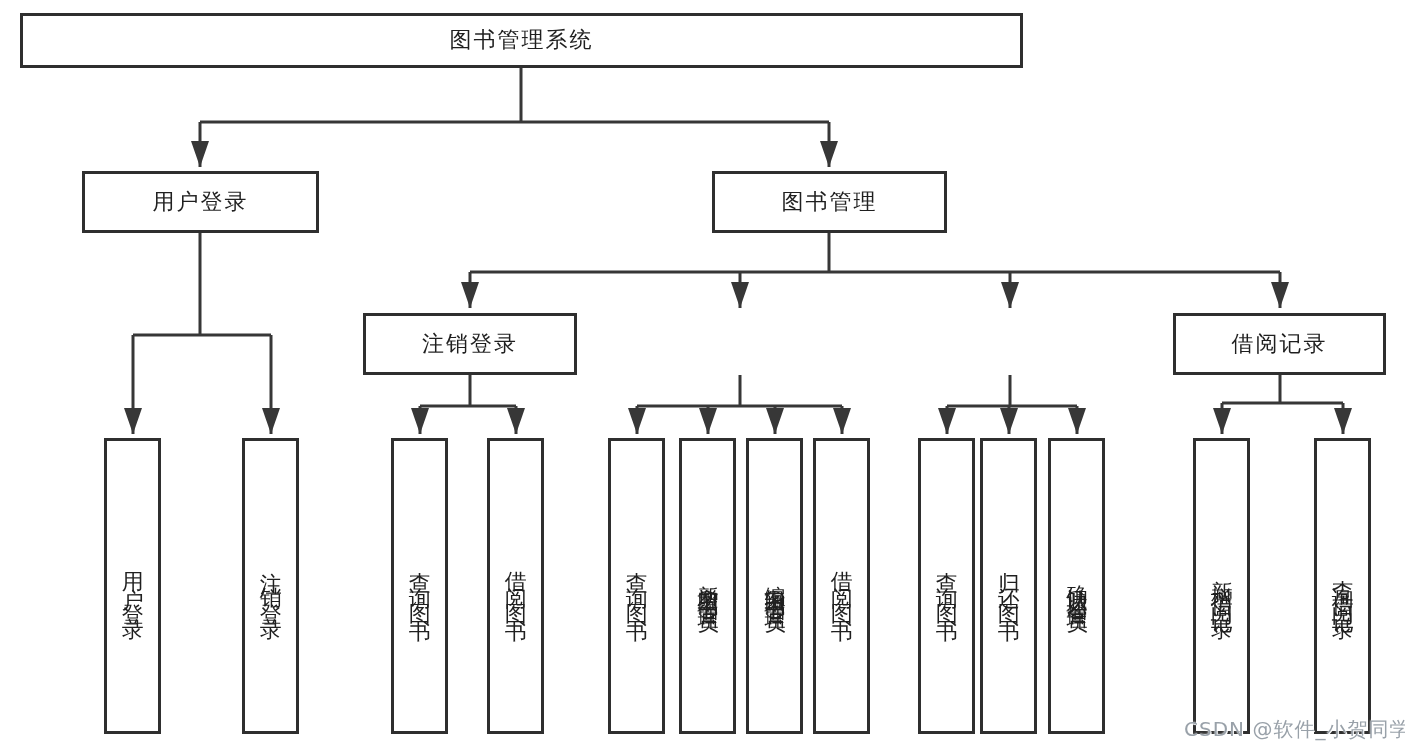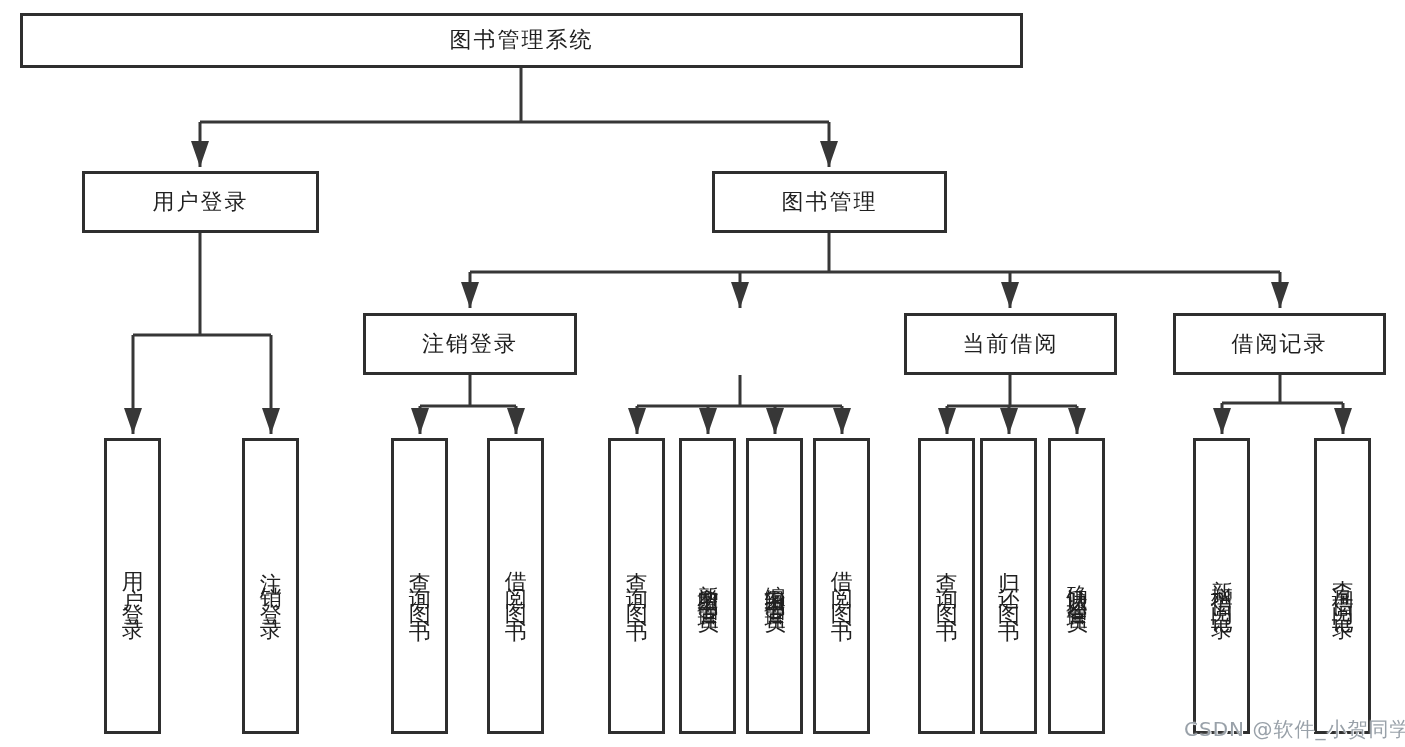--- a/index.html
+++ b/index.html
@@ -101,21 +101,20 @@
     <line class="connector" x1="1222" y1="403" x2="1222" y2="434" marker-end="url(#arr)"></line>
     <line class="connector" x1="1343" y1="403" x2="1343" y2="434" marker-end="url(#arr)"></line>
   </svg>
 
   <div class="node hbox" style="left:20px; top:13px; width:1003px; height:55px;">图书管理系统</div>
 
   <div class="node hbox" style="left:82px; top:171px; width:237px; height:62px;">用户登录</div>
   <div class="node hbox" style="left:712px; top:171px; width:235px; height:62px;">图书管理</div>
 
   <div class="node hbox" style="left:363px; top:313px; width:214px; height:62px;">注销登录</div>
-  <div class="node hbox" style="left:904px; top:313px; width:213px; height:62px;">当前借阅</div>
   <div class="node hbox" style="left:1173px; top:313px; width:213px; height:62px;">借阅记录</div>
 
   <div class="node vbox v4" style="left:104px; top:438px; width:57px; height:296px;">用户登录</div>
   <div class="node vbox v4" style="left:242px; top:438px; width:57px; height:296px;">注销登录</div>
 
   <div class="node vbox v4" style="left:391px; top:438px; width:57px; height:296px;">查询图书</div>
   <div class="node vbox v4" style="left:487px; top:438px; width:57px; height:296px;">借阅图书</div>
 
   <div class="node vbox v4" style="left:608px; top:438px; width:57px; height:296px;">查询图书</div>
   <div class="node vbox v9" style="left:679px; top:438px; width:57px; height:296px;">新增图书（管理员）</div>

